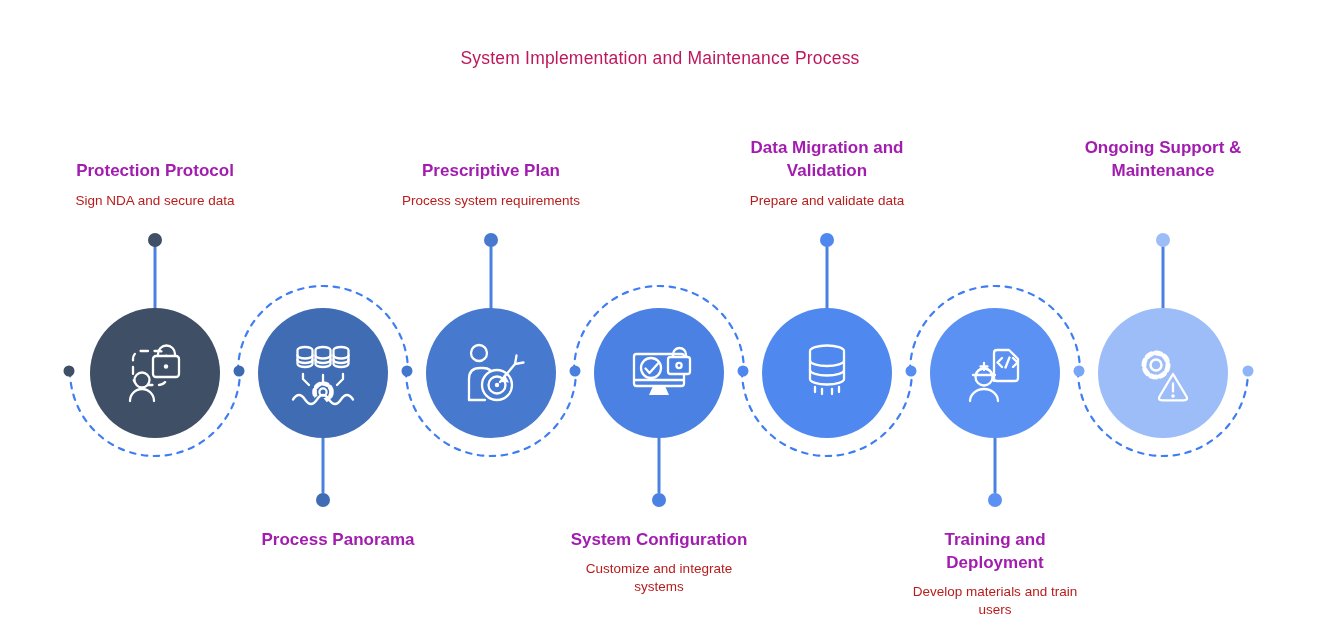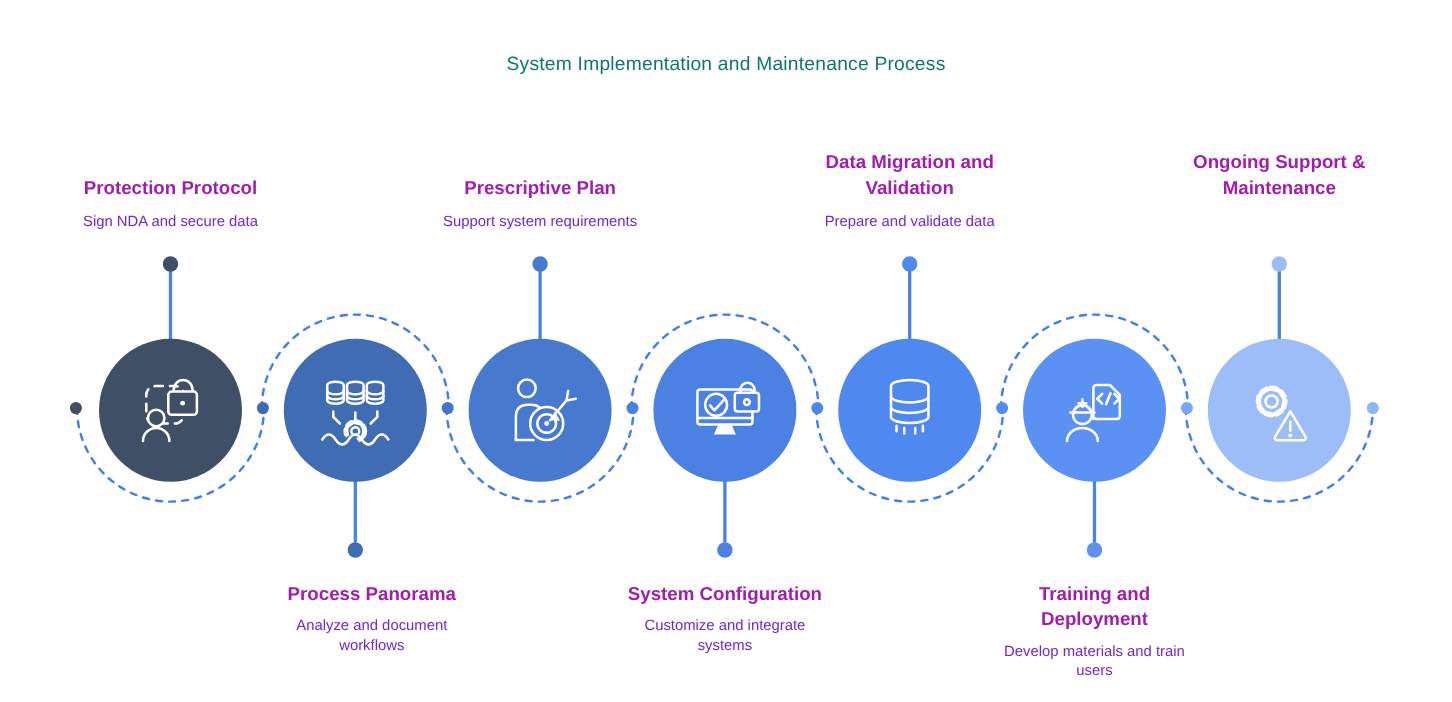--- a/index.html
+++ b/index.html
@@ -2,57 +2,56 @@
 <html><head>
 <meta charset="utf-8">
 <style>
   html,body{margin:0;padding:0;}
   body{
     width:1320px;height:638px;position:relative;background:#ffffff;
     font-family:"Liberation Sans", sans-serif;overflow:hidden;
   }
   .page-title{
     position:absolute;top:48px;left:0;width:1320px;text-align:center;
-    font-size:17.5px;color:#0f766e;letter-spacing:.2px;
+    font-size:17.5px;color:#be185d;letter-spacing:.2px;
   }
   svg.diagram{position:absolute;left:0;top:0;}
   .label{position:absolute;text-align:center;}
   .label .step-title{
     font-size:17px;font-weight:bold;color:#a21caf;line-height:23px;
   }
   .label.top .step-title{
     height:56px;display:flex;align-items:flex-end;justify-content:center;
     flex-wrap:wrap;align-content:flex-end;
   }
   .label .step-sub{
-    font-size:13.5px;color:#6d28d9;line-height:18px;
+    font-size:13.5px;color:#b91c1c;line-height:18px;
   }
   .label.top{top:126px;width:210px;}
   .label.top .step-sub{margin-top:10px;}
   .label.bottom{top:528px;width:180px;}
   .label.bottom .step-sub{margin-top:9px;}
   .l1{left:50px;} .l3{left:386px;} .l5{left:722px;} .l7{left:1058px;}
   .l2{left:248px;} .l4{left:569px;} .l6{left:905px;}
 </style>
 </head>
 <body>
 
 <div class="page-title">System Implementation and Maintenance Process</div>
 
 <div class="label top l1">
   <div class="step-title">Protection Protocol</div>
   <div class="step-sub">Sign NDA and secure data</div>
 </div>
 <div class="label bottom l2">
   <div class="step-title">Process Panorama</div>
-  <div class="step-sub">Analyze and document workflows</div>
 </div>
 <div class="label top l3">
   <div class="step-title">Prescriptive Plan</div>
-  <div class="step-sub">Support system requirements</div>
+  <div class="step-sub">Process system requirements</div>
 </div>
 <div class="label bottom l4">
   <div class="step-title">System Configuration</div>
   <div class="step-sub">Customize and integrate systems</div>
 </div>
 <div class="label top l5">
   <div class="step-title">Data Migration and Validation</div>
   <div class="step-sub">Prepare and validate data</div>
 </div>
 <div class="label bottom l6">

